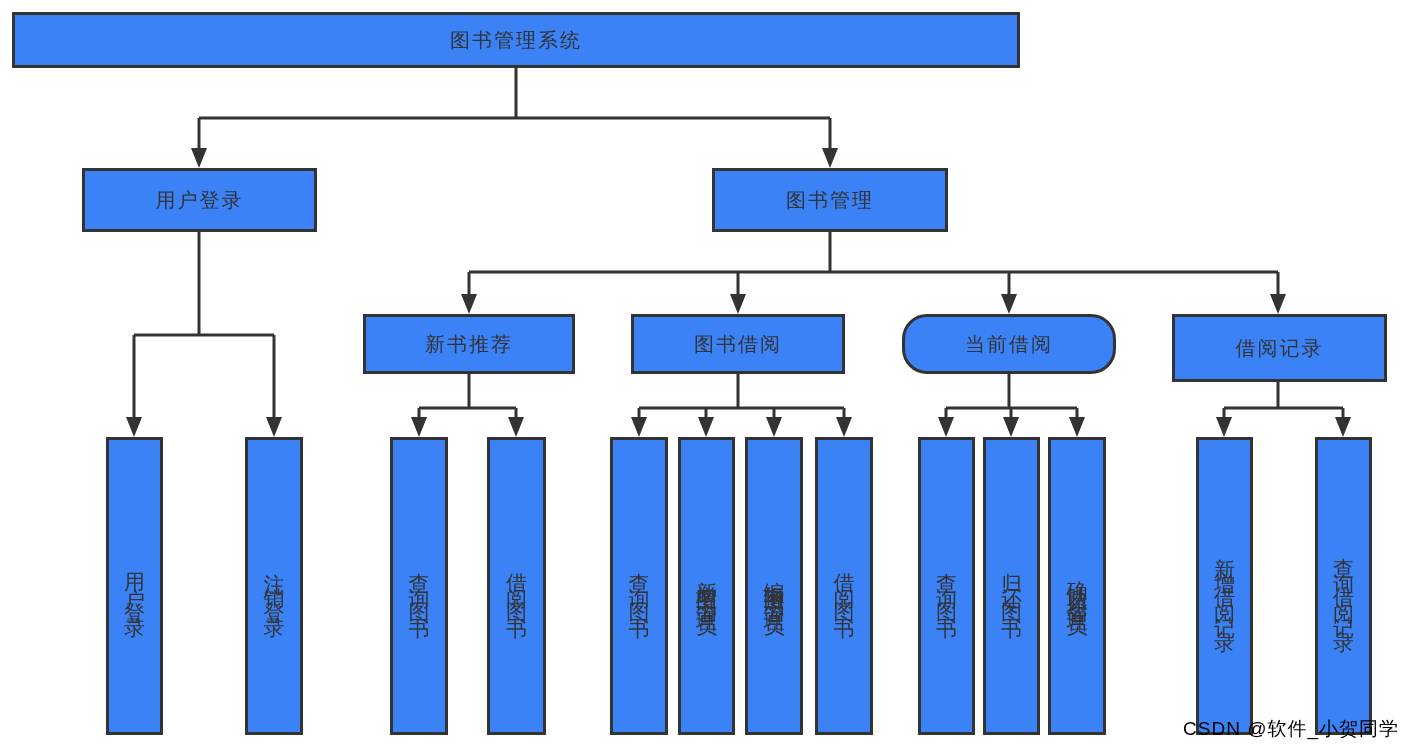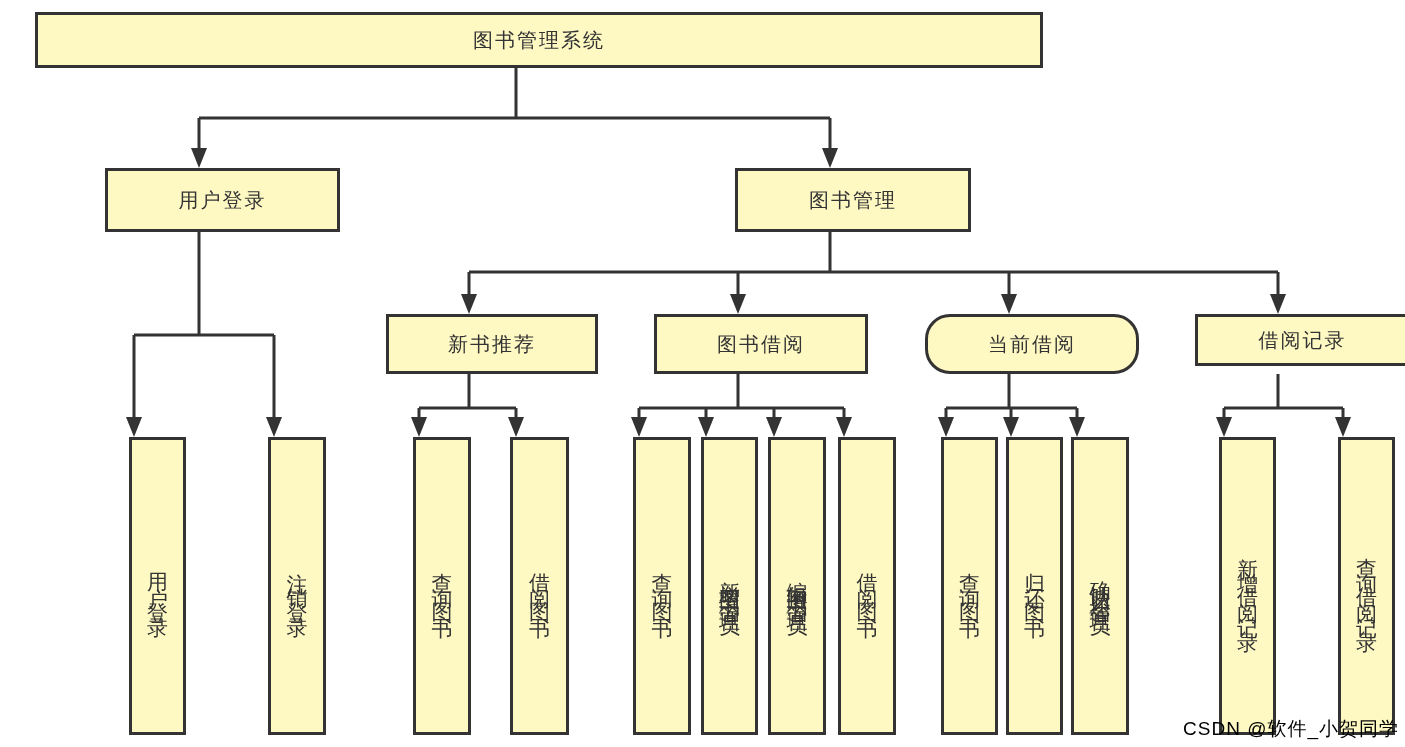--- a/index.html
+++ b/index.html
@@ -3,23 +3,23 @@
 <meta charset="utf-8">
 <style>
   html,body{margin:0;padding:0;}
   body{
     width:1405px;height:747px;position:relative;background:#ffffff;
     font-family:"Liberation Sans","DejaVu Sans",sans-serif;color:#333333;overflow:hidden;
   }
   .chart{position:absolute;inset:0;}
   svg.wires{position:absolute;left:0;top:0;}
   .box{
-    position:absolute;box-sizing:border-box;border:3px solid #333333;background:#fef9c3;
+    position:absolute;box-sizing:border-box;border:3px solid #333333;background:#3b82f6;
     display:flex;align-items:center;justify-content:center;
-    font-size:20px;letter-spacing:2px;white-space:nowrap;margin-left:23px;
+    font-size:20px;letter-spacing:2px;white-space:nowrap;
   }
   .vbox{
     writing-mode:vertical-rl;text-orientation:mixed;
     font-size:21px;letter-spacing:15px;white-space:normal;
   }
   .vbox.tight{letter-spacing:5px;}
   .watermark{
     position:absolute;right:6px;top:716px;font-size:19px;color:#000000;
     letter-spacing:1px;white-space:nowrap;
   }
@@ -63,21 +63,21 @@
   </svg>
 
   <div class="box" style="left:12px;top:12px;width:1008px;height:56px;">图书管理系统</div>
 
   <div class="box" style="left:82px;top:168px;width:235px;height:64px;">用户登录</div>
   <div class="box" style="left:712px;top:168px;width:236px;height:64px;">图书管理</div>
 
   <div class="box" style="left:631px;top:314px;width:214px;height:60px;">图书借阅</div>
   <div class="box" style="left:363px;top:314px;width:212px;height:60px;">新书推荐</div>
   <div class="box" style="left:902px;top:314px;width:214px;height:60px;border-radius:25px;">当前借阅</div>
-  <div class="box" style="left:1172px;top:314px;width:215px;height:52px;">借阅记录</div>
+  <div class="box" style="left:1172px;top:314px;width:215px;height:68px;">借阅记录</div>
 
   <div class="box vbox" style="left:106px;top:437px;width:57px;height:298px;">用户登录</div>
   <div class="box vbox" style="left:245px;top:437px;width:58px;height:298px;">注销登录</div>
 
   <div class="box vbox" style="left:390px;top:437px;width:58px;height:298px;">查询图书</div>
   <div class="box vbox" style="left:487px;top:437px;width:59px;height:298px;">借阅图书</div>
 
   <div class="box vbox" style="left:610px;top:437px;width:58px;height:298px;">查询图书</div>
   <div class="box vbox tight" style="left:678px;top:437px;width:57px;height:298px;">新增图书（管理员）</div>
   <div class="box vbox tight" style="left:745px;top:437px;width:58px;height:298px;">编辑图书（管理员）</div>

